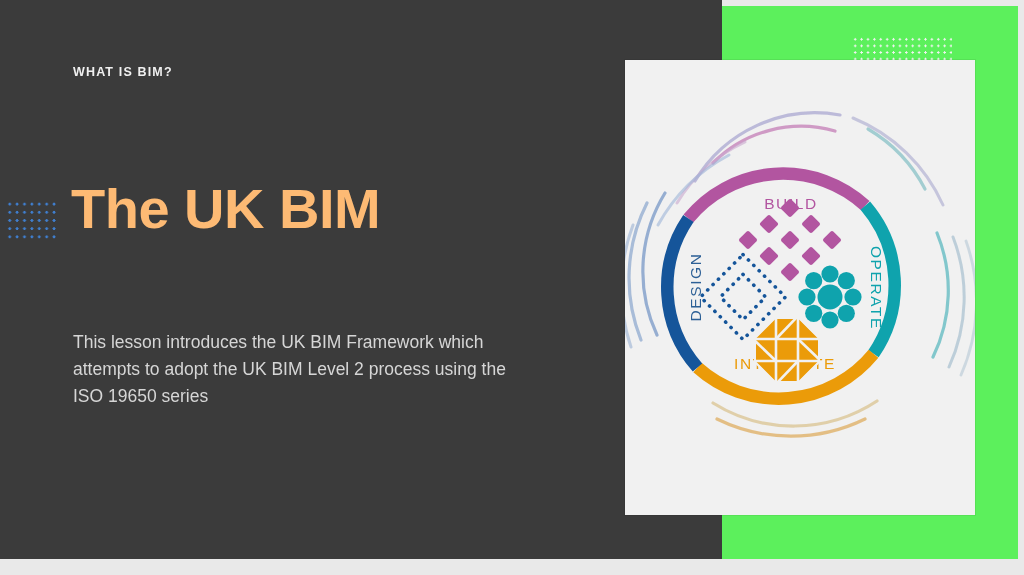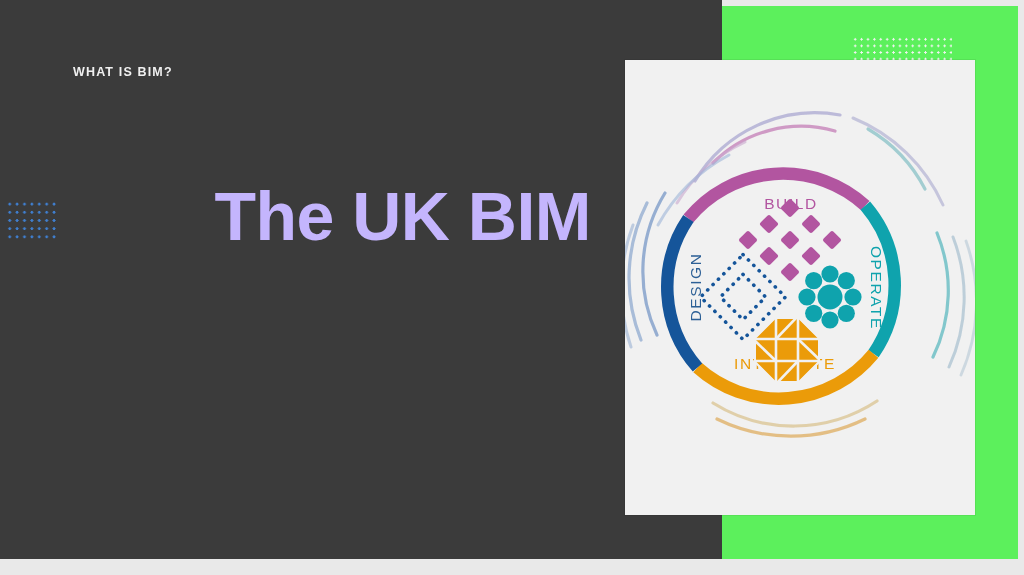--- a/index.html
+++ b/index.html
@@ -10,21 +10,20 @@
   body {
     font-family: "Liberation Sans", sans-serif;
   }
 
   #slide {
     position: relative;
     width: 1024px;
     height: 559px;
     overflow: hidden;
     background: #3b3b3b;
-    text-align: right;
   }
 
   
   .green-panel {
     position: absolute;
     left: 722px;
     top: 6px;
     width: 296px;
     height: 559px;
     background: #5cf05c;
@@ -62,25 +61,25 @@
     font-weight: bold;
     letter-spacing: 1.15px;
     color: #f0f0f0;
   }
 
   .title {
     position: absolute;
     left: 71px;
     top: 178px;
     width: 520px;
-    font-size: 68px;
+    font-size: 56px;
     line-height: 1.12;
     font-weight: bold;
     letter-spacing: -0.5px;
-    color: #c4b5fd;
+    color: #fdba74;
   }
 
   .subtitle {
     position: absolute;
     left: 73px;
     top: 329px;
     width: 450px;
     font-size: 17.5px;
     line-height: 1.55;
     color: #d6d6d6;
@@ -141,20 +140,21 @@
   <div class="green-dots"></div>
 
   <div class="blue-dots"></div>
 
   <div class="eyebrow">WHAT IS BIM?</div>
 
   <div class="title">
     <span>The UK BIM</span><br>
   </div>
 
+  <div class="subtitle">This lesson introduces the UK BIM Framework which attempts to adopt the UK BIM Level 2 process using the ISO 19650 series</div>
 
   <div class="card"></div>
 
   <div class="diagram">
     <svg viewBox="0 0 350 400" xmlns="http://www.w3.org/2000/svg">
       <defs>
 
         <g id="diamondCell">
           <rect x="-7" y="-7" width="14" height="14" rx="2.2" transform="rotate(45)"></rect>
         </g>

